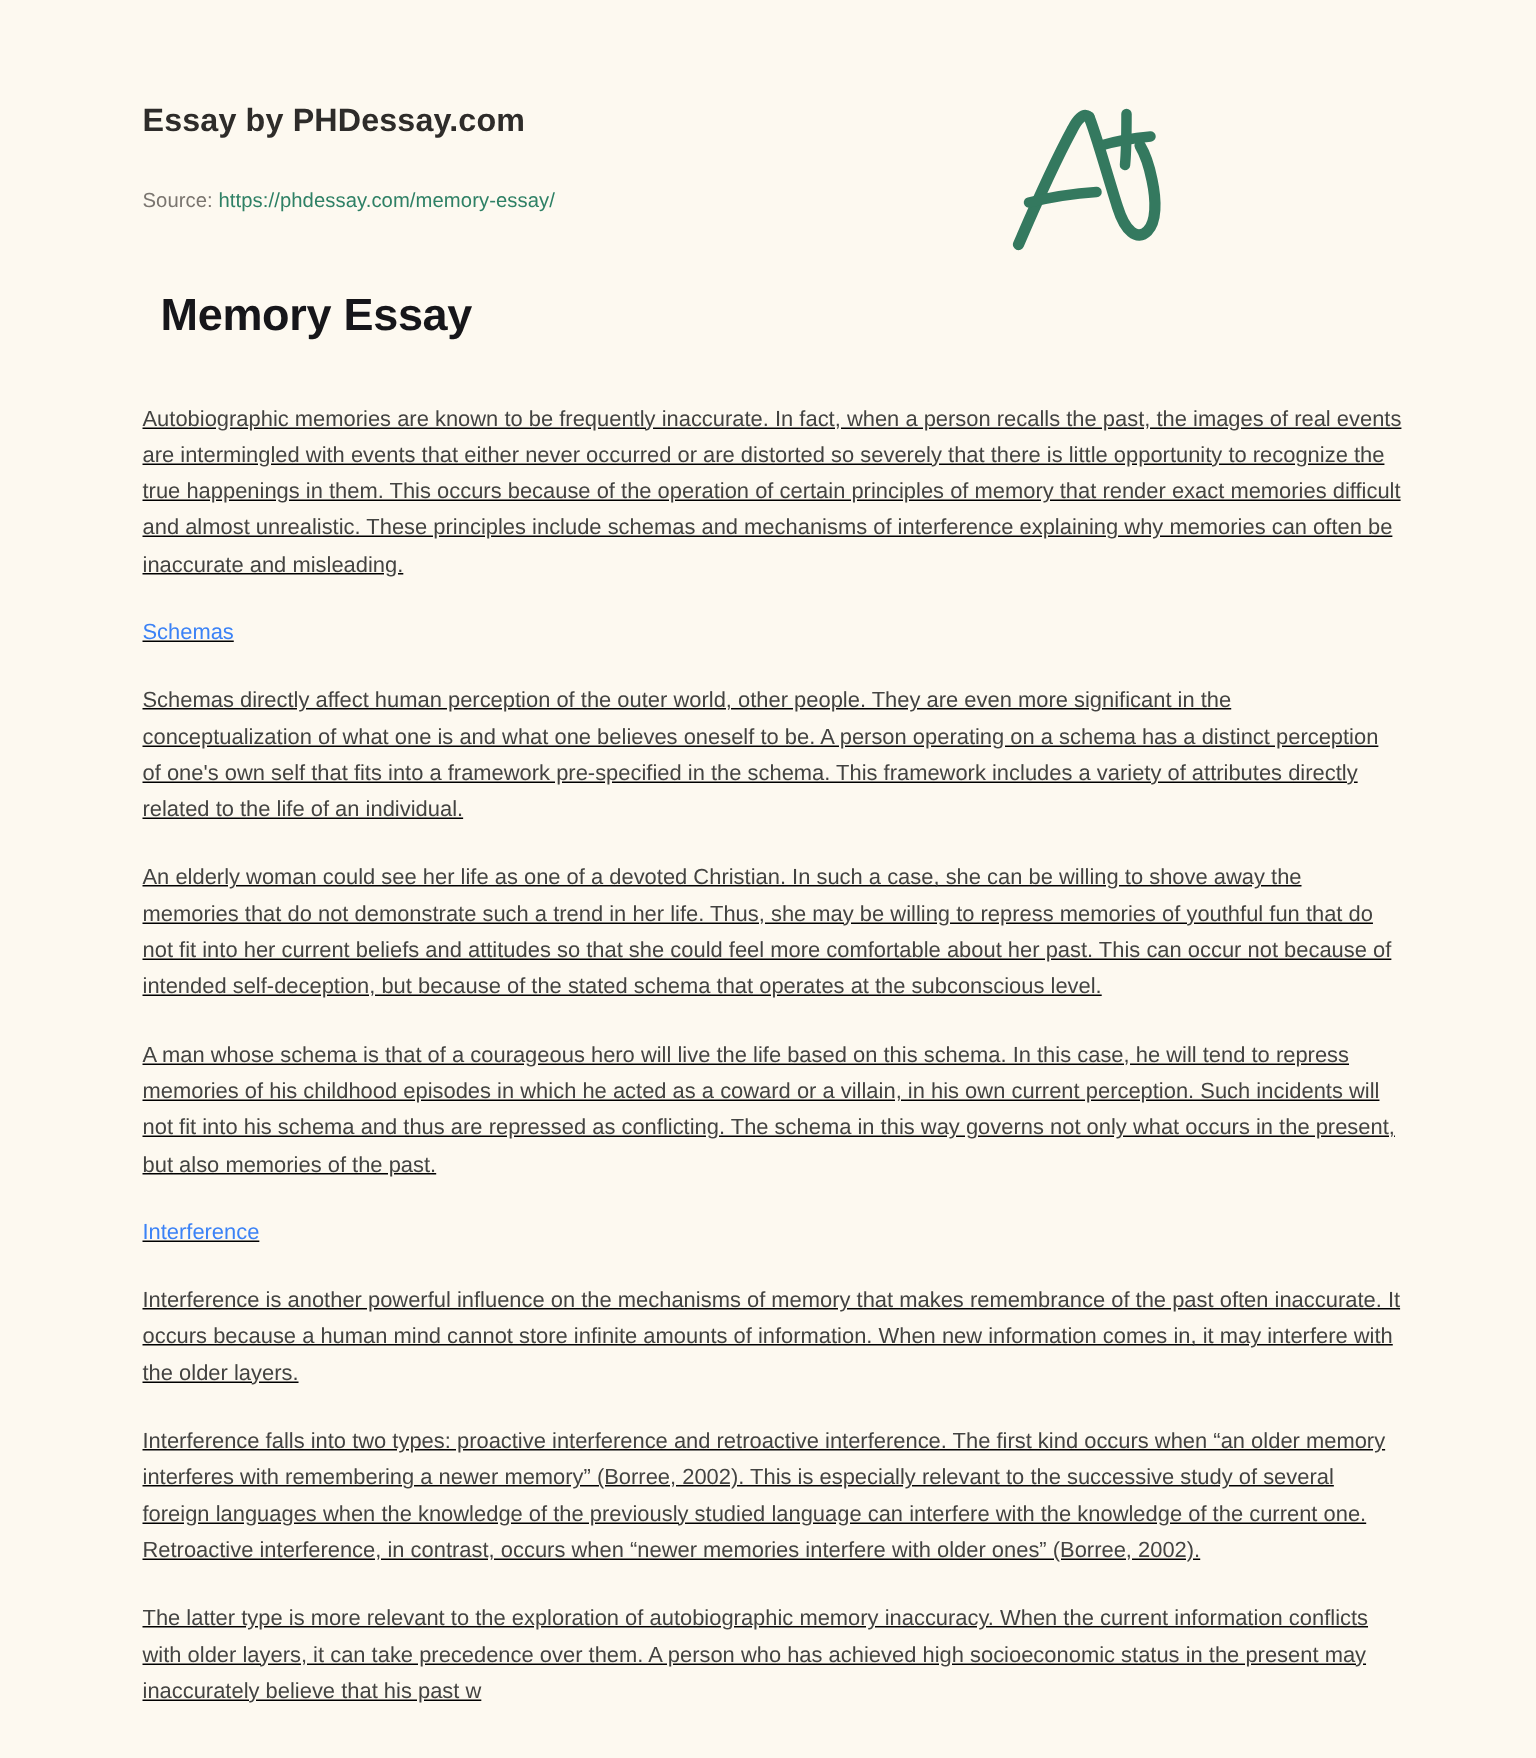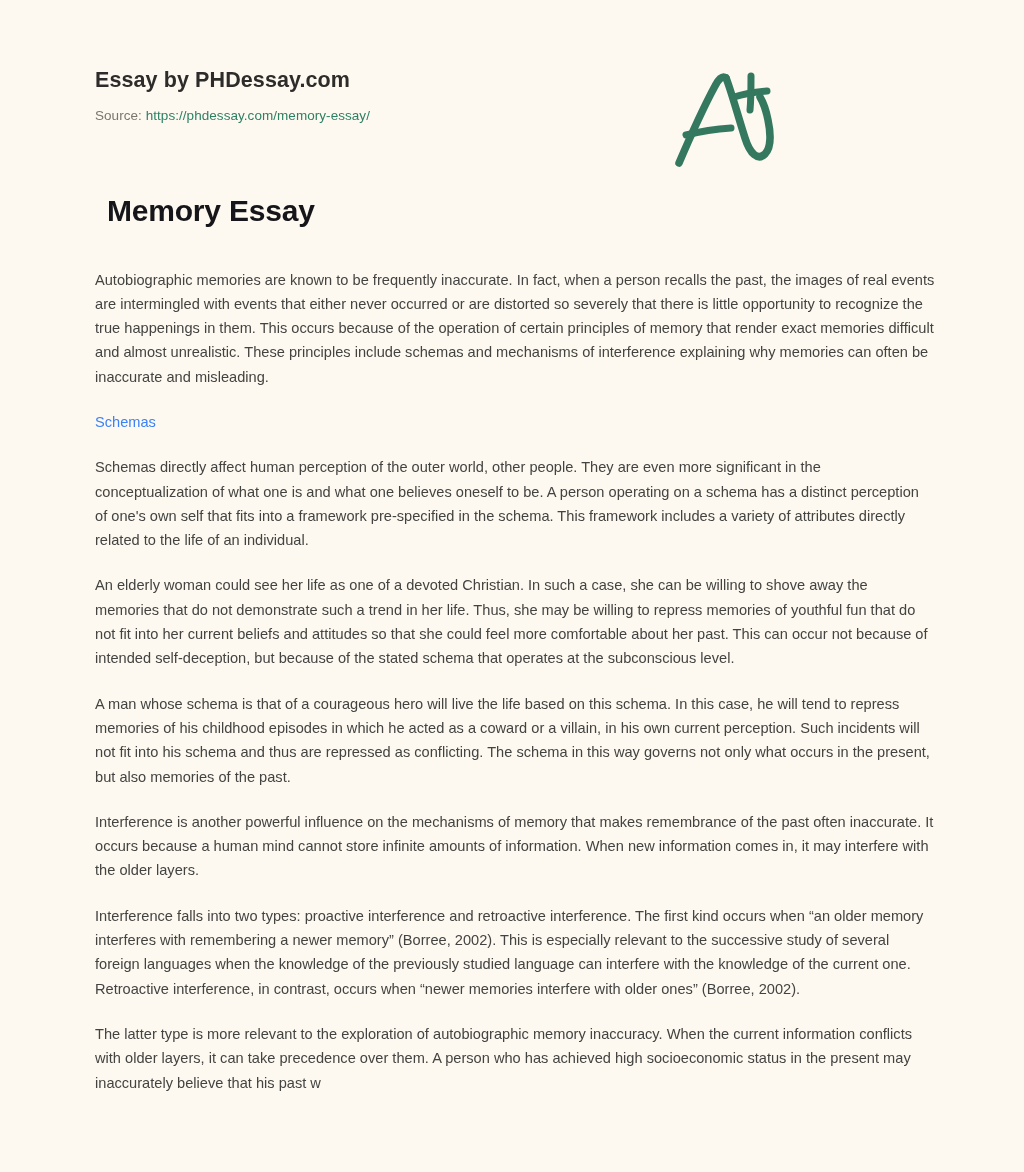--- a/index.html
+++ b/index.html
@@ -33,21 +33,21 @@
 
   .brand-line {
     font-size: 21.5px;
     font-weight: bold;
     color: #2e2c2a;
     letter-spacing: 0.1px;
     line-height: 1.2;
   }
 
   .source-line {
-    margin-top: 13px;
+    margin-top: 31px;
     font-size: 13.5px;
     line-height: 1.3;
     color: #7a756f;
     letter-spacing: 0.05px;
   }
 
   .source-label {
     color: #7a756f;
   }
 
@@ -78,20 +78,21 @@
     font-weight: bold;
     color: #16161a;
     letter-spacing: -0.2px;
     line-height: 1.25;
   }
 
   
   .article {
     padding-top: 26px;
     width: 840px;
+    text-decoration: underline;
   }
 
   .para {
     margin: 0 0 21px 0;
     font-size: 14.6px;
     line-height: 24.3px;
     color: #434341;
     letter-spacing: 0.01px;
     text-align: left;
   }
@@ -133,18 +134,19 @@
   </div>
 
   <h1 class="doc-title">Memory Essay</h1>
 
   <div class="article">
       <p class="para">Autobiographic memories are known to be frequently inaccurate. In fact, when a person recalls the past, the images of real events are intermingled with events that either never occurred or are distorted so severely that there is little opportunity to recognize the true happenings in them. This occurs because of the operation of certain principles of memory that render exact memories difficult and almost unrealistic. These principles include schemas and mechanisms of interference explaining why memories can often be inaccurate and misleading.</p>
       <p class="subhead">Schemas</p>
       <p class="para">Schemas directly affect human perception of the outer world, other people. They are even more significant in the conceptualization of what one is and what one believes oneself to be. A person operating on a schema has a distinct perception of one's own self that fits into a framework pre-specified in the schema. This framework includes a variety of attributes directly related to the life of an individual.</p>
       <p class="para">An elderly woman could see her life as one of a devoted Christian. In such a case, she can be willing to shove away the memories that do not demonstrate such a trend in her life. Thus, she may be willing to repress memories of youthful fun that do not fit into her current beliefs and attitudes so that she could feel more comfortable about her past. This can occur not because of intended self-deception, but because of the stated schema that operates at the subconscious level.</p>
       <p class="para">A man whose schema is that of a courageous hero will live the life based on this schema. In this case, he will tend to repress memories of his childhood episodes in which he acted as a coward or a villain, in his own current perception. Such incidents will not fit into his schema and thus are repressed as conflicting. The schema in this way governs not only what occurs in the present, but also memories of the past.</p>
+      <p class="subhead">Interference</p>
       <p class="para">Interference is another powerful influence on the mechanisms of memory that makes remembrance of the past often inaccurate. It occurs because a human mind cannot store infinite amounts of information. When new information comes in, it may interfere with the older layers.</p>
       <p class="para">Interference falls into two types: proactive interference and retroactive interference. The first kind occurs when “an older memory interferes with remembering a newer memory” (Borree, 2002). This is especially relevant to the successive study of several foreign languages when the knowledge of the previously studied language can interfere with the knowledge of the current one. Retroactive interference, in contrast, occurs when “newer memories interfere with older ones” (Borree, 2002).</p>
       <p class="para">The latter type is more relevant to the exploration of autobiographic memory inaccuracy. When the current information conflicts with older layers, it can take precedence over them. A person who has achieved high socioeconomic status in the present may inaccurately believe that his past w</p>
     </div>
 
 </div>
 
 </body></html>

